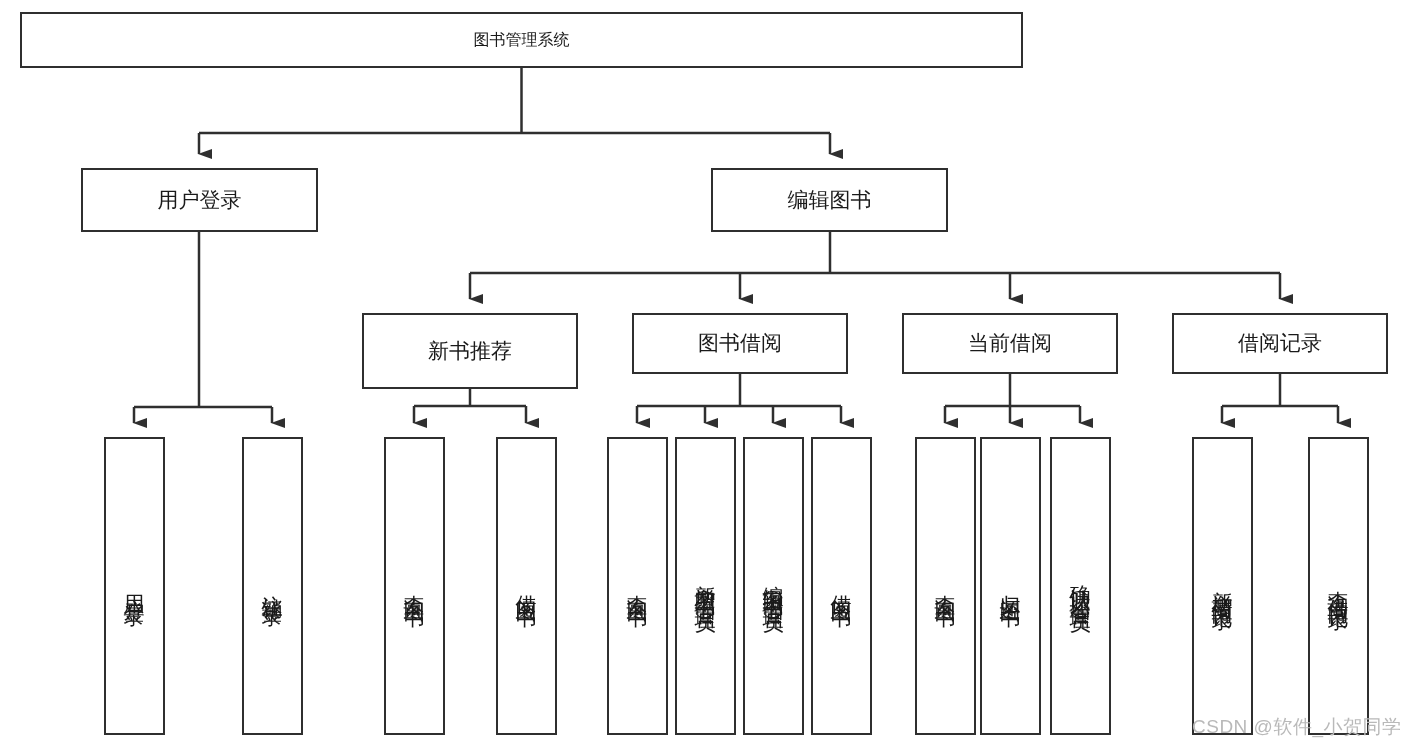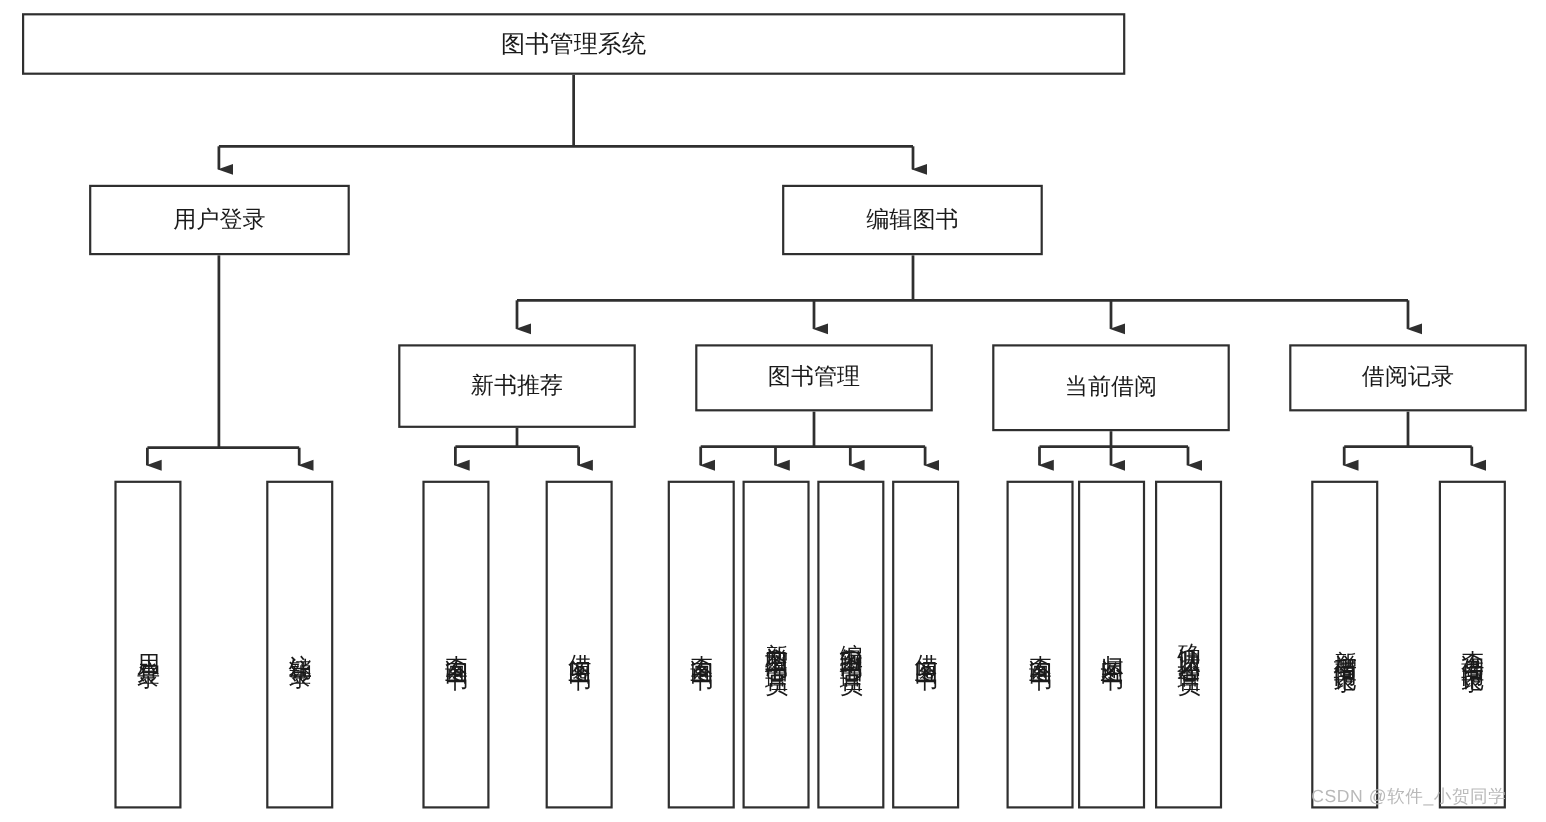--- a/index.html
+++ b/index.html
@@ -37,38 +37,38 @@
   .node .lbl {
     color: #1a1a1a;
     line-height: 1.18;
     text-align: center;
     white-space: nowrap;
   }
   .node.horiz .lbl {
     font-size: 21px;
   }
   .node.root .lbl {
-    font-size: 22px;
+    font-size: 16px;
   }
   .node.vert {
     align-items: center;
     justify-content: center;
   }
   .node.vert .lbl {
     writing-mode: vertical-rl;
     text-orientation: upright;
     font-size: 21px;
     letter-spacing: 4px;
     line-height: 1;
     white-space: nowrap;
   }
   .watermark {
     position: absolute;
     color: #b9b9b9;
-    font-size: 16px;
+    font-size: 19px;
     letter-spacing: 0.5px;
     z-index: 6;
     white-space: nowrap;
     pointer-events: none;
   }
 </style>
 </head>
 <body>
 
 <div id="canvas">
@@ -132,23 +132,23 @@
     <span class="lbl">用户登录</span>
   </div>
   <div class="node horiz" style="left:711px; top:168px; width:237px; height:64px;">
     <span class="lbl">编辑图书</span>
   </div>
 
   <div class="node horiz" style="left:362px; top:313px; width:216px; height:76px;">
     <span class="lbl">新书推荐</span>
   </div>
   <div class="node horiz" style="left:632px; top:313px; width:216px; height:61px;">
-    <span class="lbl">图书管理</span>
+    <span class="lbl">图书借阅</span>
   </div>
-  <div class="node horiz" style="left:902px; top:313px; width:216px; height:79px;">
+  <div class="node horiz" style="left:902px; top:313px; width:216px; height:61px;">
     <span class="lbl">当前借阅</span>
   </div>
   <div class="node horiz" style="left:1172px; top:313px; width:216px; height:61px;justify-content:center;">
     <span class="lbl">借阅记录</span>
   </div>
 
   <div class="node vert" style="left:104px; top:437px; width:61px; height:298px;">
     <span class="lbl">用户登录</span>
   </div>
   <div class="node vert" style="left:242px; top:437px; width:61px; height:298px;">

